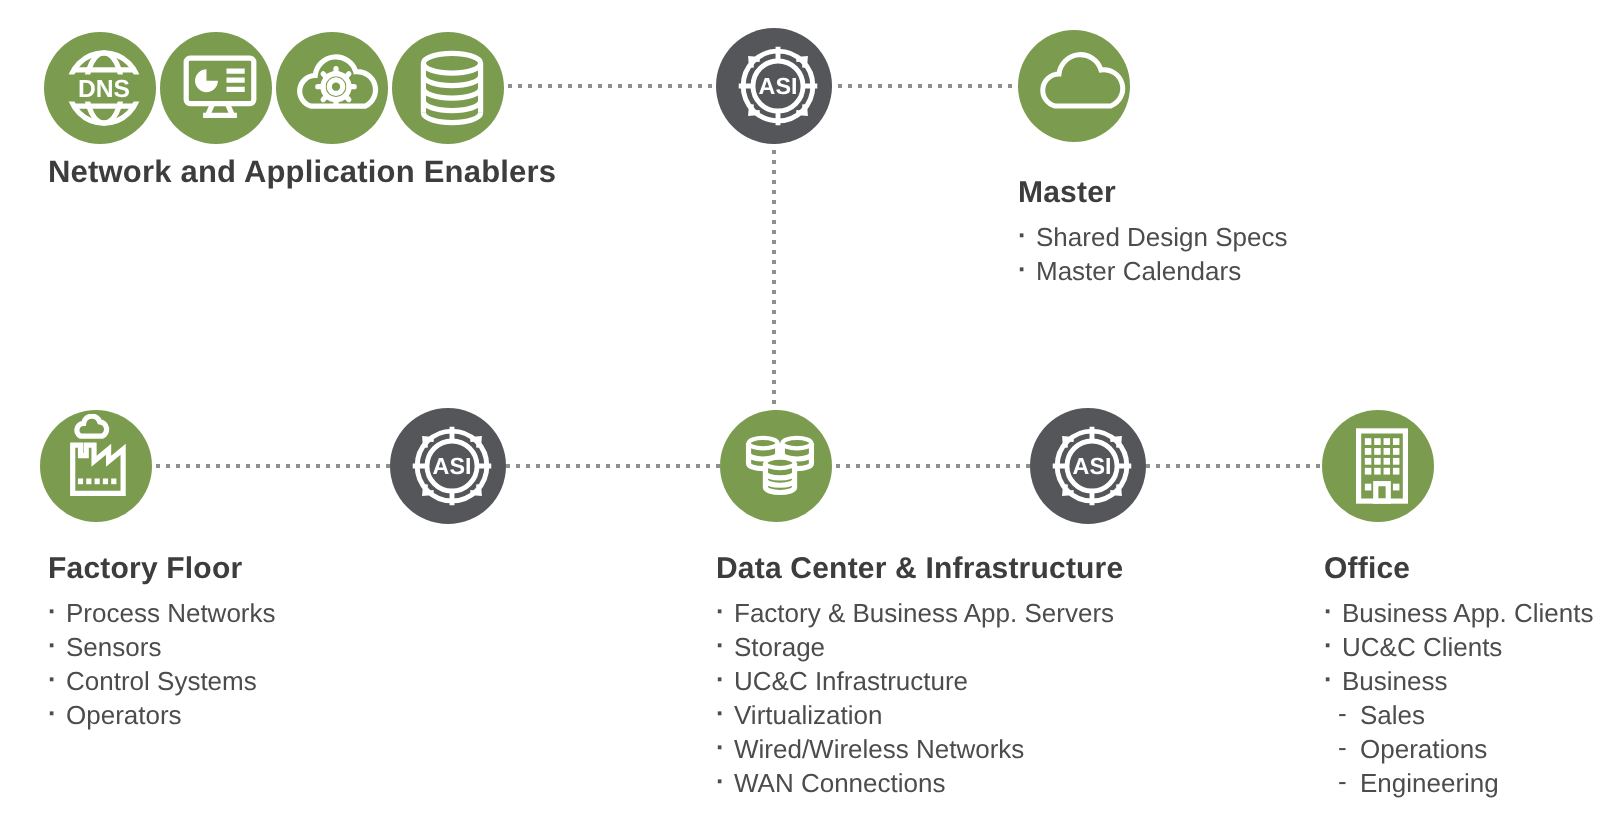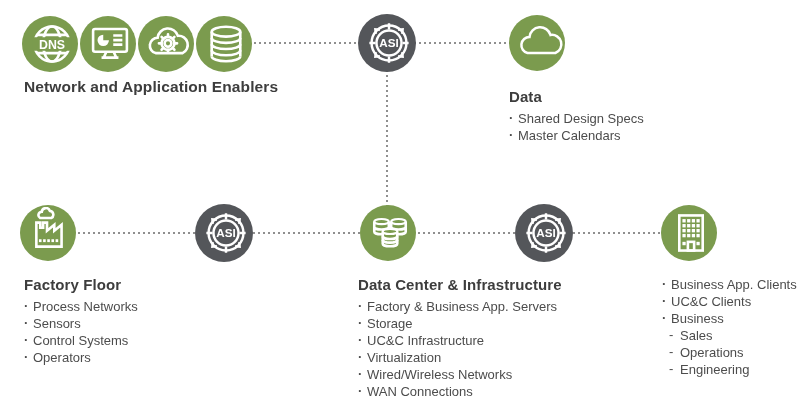--- a/index.html
+++ b/index.html
@@ -188,21 +188,21 @@
       </g>
       <rect class="icon-stroke" x="17.6" y="26.8" width="4.8" height="6.7" stroke-width="1.5"></rect>
     </svg>
   </div>
 
   <div class="textblock" style="left:24px;top:78px;">
     <h3 style="font-size:15.5px;">Network and Application Enablers</h3>
   </div>
 
   <div class="textblock" style="left:509px;top:88px;">
-    <h3>Data</h3>
+    <h3>Master</h3>
     <ul>
       <li>Shared Design Specs</li>
       <li>Master Calendars</li>
     </ul>
   </div>
 
   <div class="textblock" style="left:24px;top:276px;">
     <h3>Factory Floor</h3>
     <ul>
       <li>Process Networks</li>
@@ -218,20 +218,21 @@
       <li>Factory &amp; Business App. Servers</li>
       <li>Storage</li>
       <li>UC&amp;C Infrastructure</li>
       <li>Virtualization</li>
       <li>Wired/Wireless Networks</li>
       <li>WAN Connections</li>
     </ul>
   </div>
 
   <div class="textblock" style="left:662px;top:276px;">
+    <h3>Office</h3>
     <ul>
       <li>Business App. Clients</li>
       <li>UC&amp;C Clients</li>
       <li>Business</li>
       <li class="dash">Sales</li>
       <li class="dash">Operations</li>
       <li class="dash">Engineering</li>
     </ul>
   </div>
 

